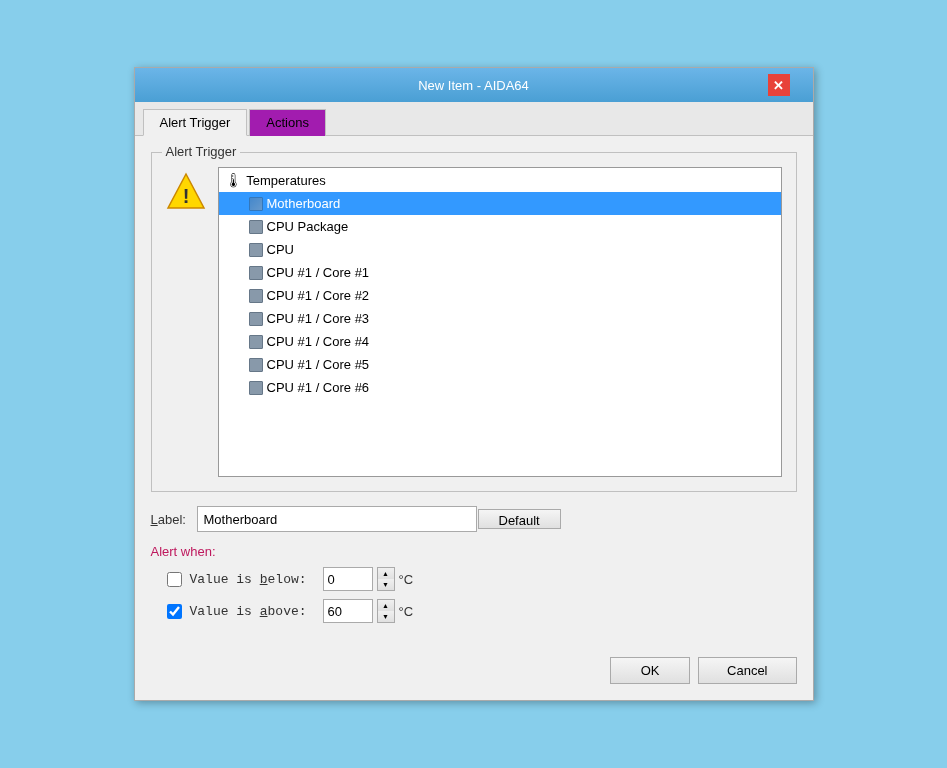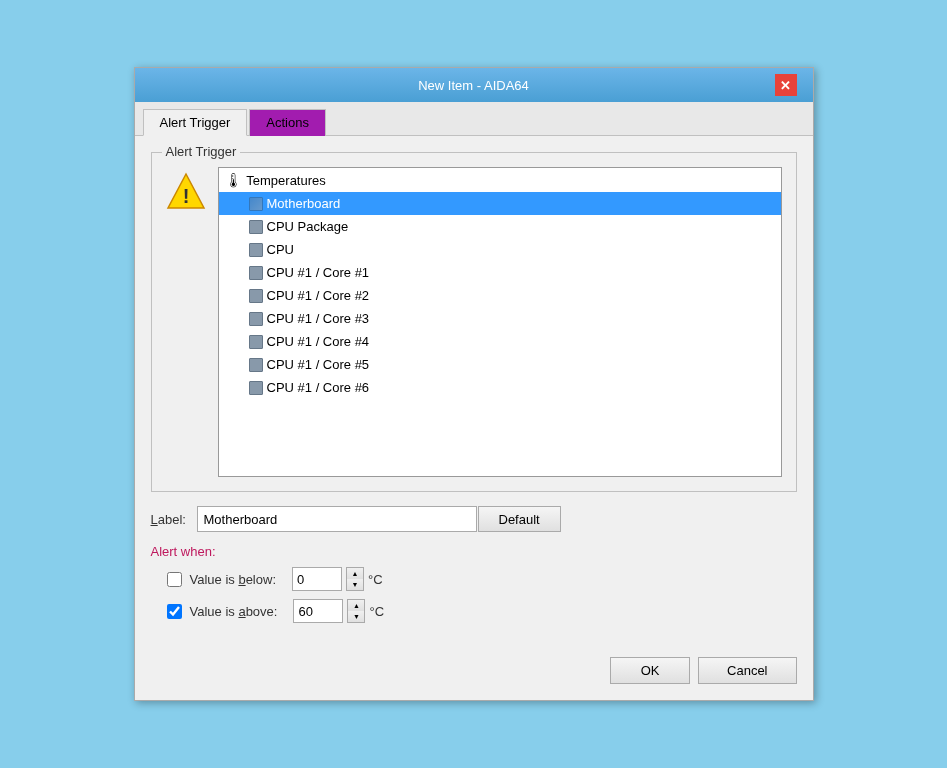--- a/index.html
+++ b/index.html
@@ -15,21 +15,21 @@
     }
     .window {
       width: 680px;
       background: #f0f0f0;
       border: 1px solid #aaa;
       box-shadow: 2px 2px 8px rgba(0,0,0,0.3);
     }
     .title-bar {
       background: linear-gradient(to bottom, #6bb5e8, #4a9fd4);
       color: white;
-      padding: 6px 16px;
+      padding: 6px 23px;
       display: flex;
       justify-content: space-between;
       align-items: center;
       font-size: 13px;
       font-weight: normal;
     }
     .title-bar-title {
       flex: 1;
       text-align: center;
     }
@@ -156,40 +156,40 @@
       background: white;
       font-size: 13px;
       height: 26px;
     }
     .default-btn {
       padding: 3px 20px;
       border: 1px solid #aaa;
       background: linear-gradient(to bottom, #f5f5f5, #e0e0e0);
       cursor: pointer;
       font-size: 13px;
-      height: 26px;
+      height: 20px;
     }
     .alert-when-label {
       font-size: 13px;
       color: #be185d;
       margin-bottom: 8px;
     }
     .checkbox-row {
       display: flex;
       align-items: center;
       gap: 8px;
       margin-bottom: 8px;
       margin-left: 16px;
     }
     .checkbox-row input[type="checkbox"] {
       width: 15px;
       height: 15px;
       cursor: pointer;
     }
-    .checkbox-label { font-size: 13px; color: #333; }
+    .checkbox-label { font-size: 13px; color: #333; font-family: Liberation Mono, monospace; }
     .spinner-group {
       display: flex;
       align-items: center;
       gap: 4px;
       margin-left: 8px;
     }
     .spinner-input {
       width: 50px;
       padding: 2px 4px;
       border: 1px solid #aaa;

